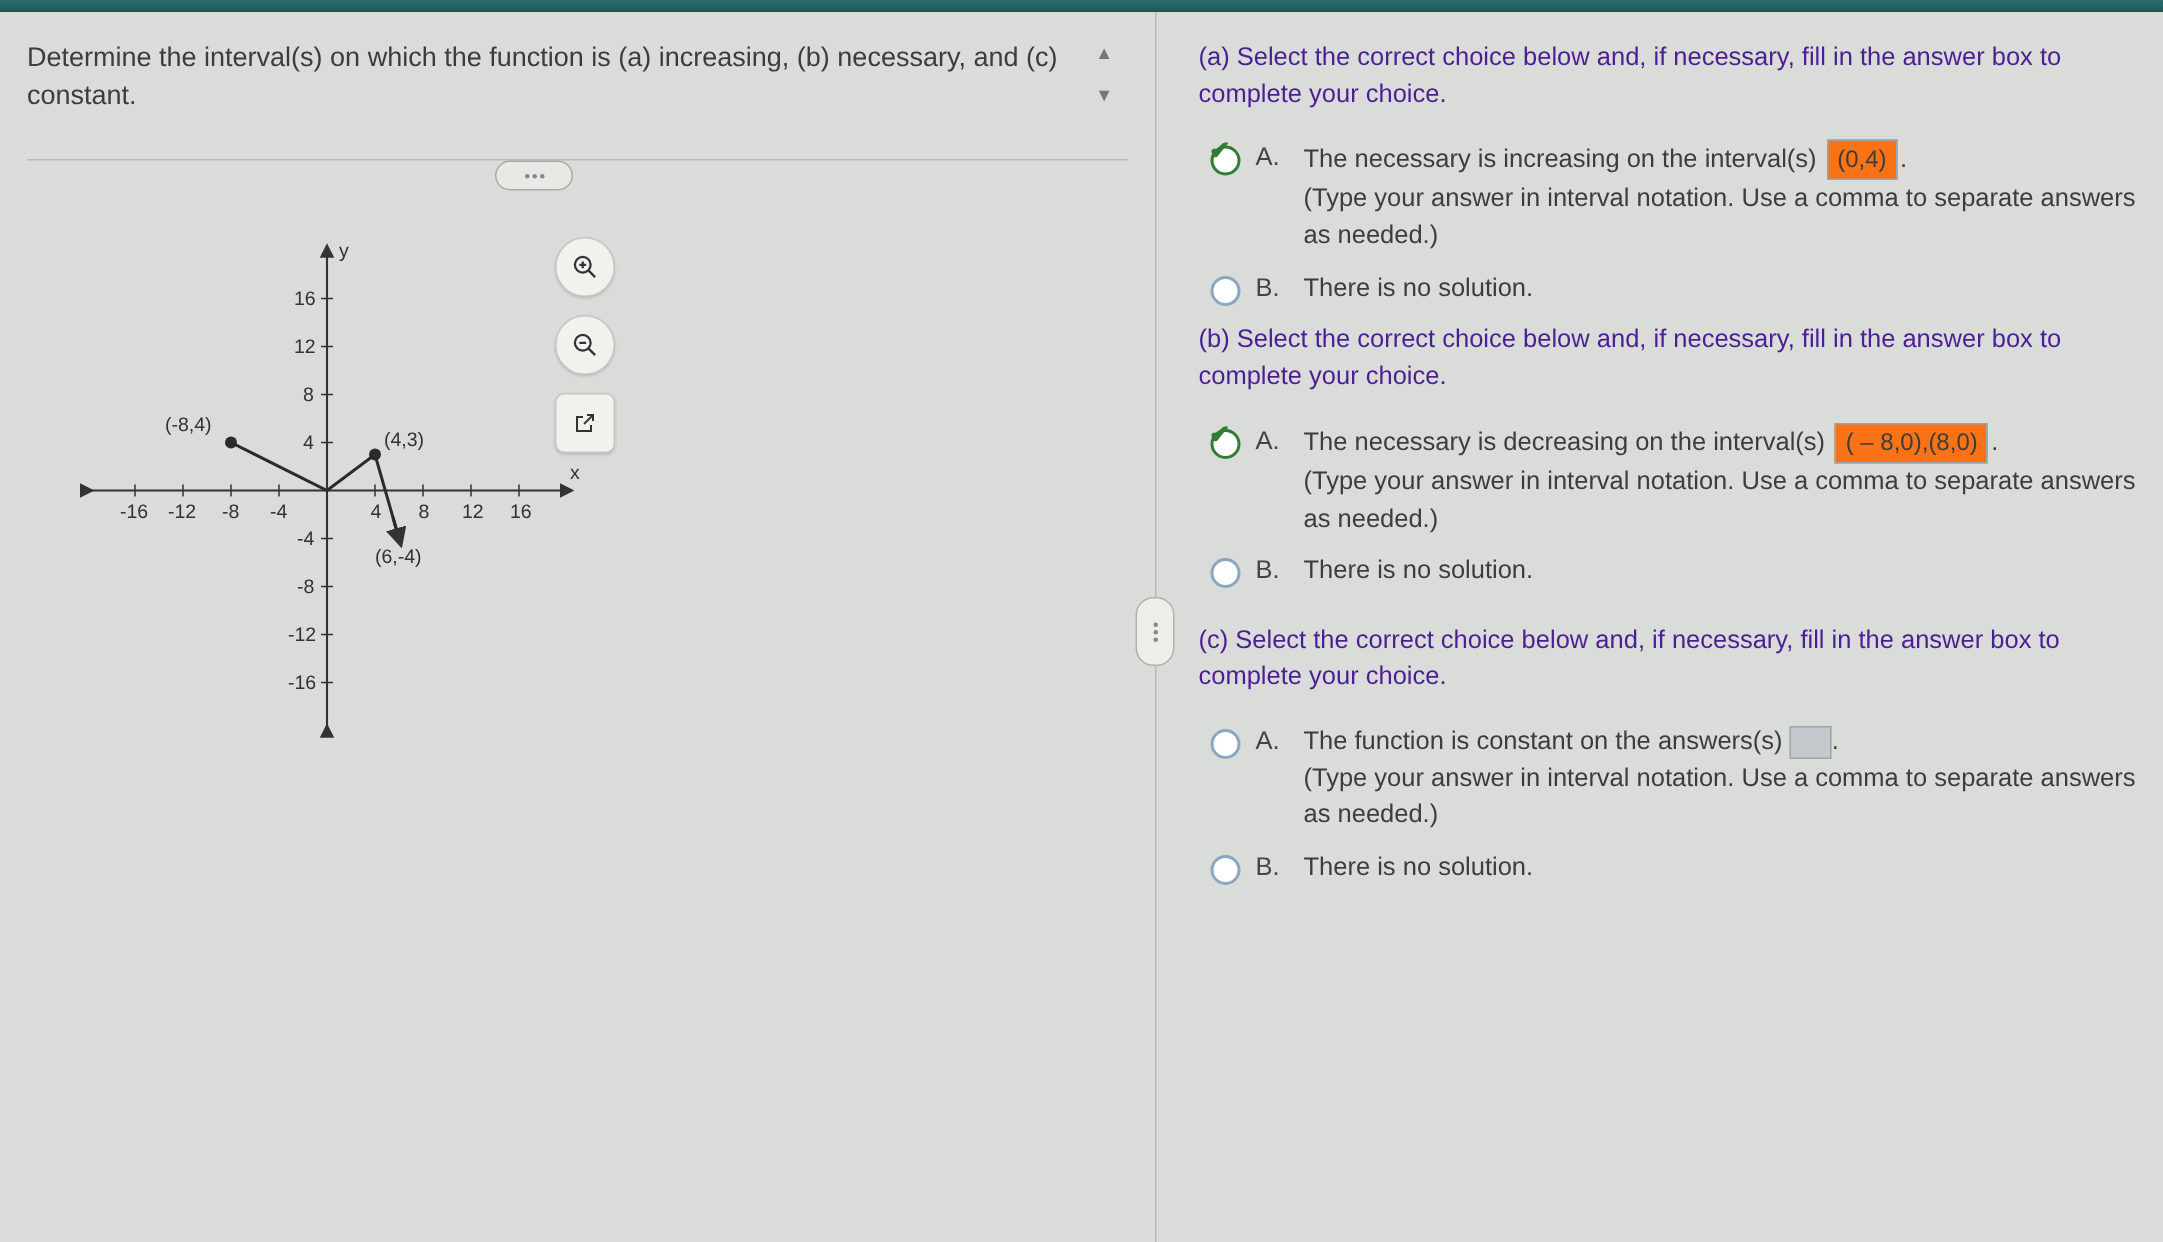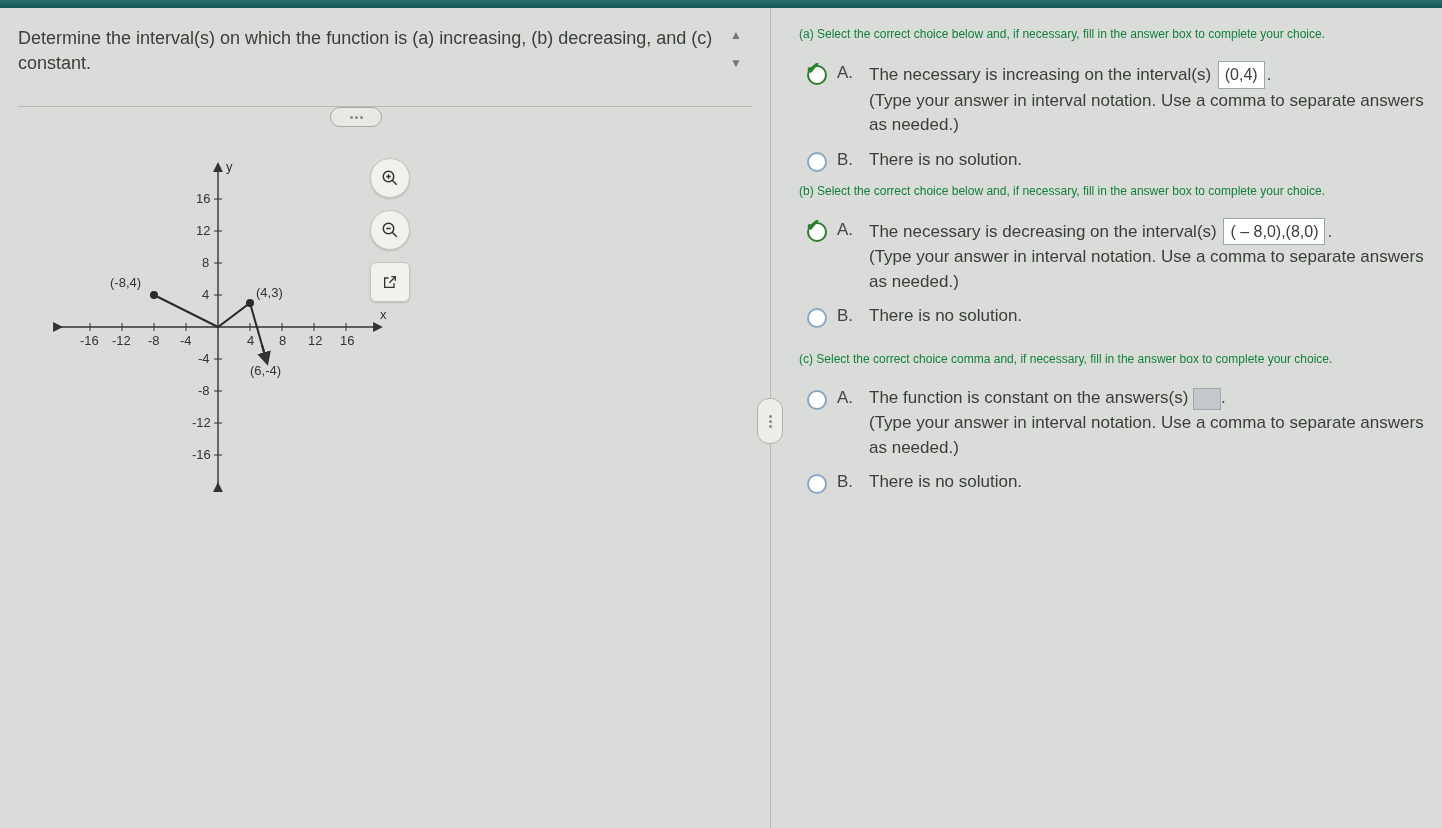--- a/index.html
+++ b/index.html
@@ -10,45 +10,45 @@
   .q-text{font-size:18px;color:#3b3e3a;line-height:1.4;max-width:700px}
   .scroll-arrows{position:absolute;right:28px;top:20px;display:flex;flex-direction:column;gap:14px}
   .scroll-arrows span{color:#777;font-size:12px}
   .hr-line{border:none;border-top:1px solid #b7bab4;margin:30px 0 0 0}
   .more-pill{position:absolute;left:330px;top:99px;width:50px;height:18px;border:1px solid #aaa;border-radius:10px;background:#e6e9e4;display:flex;align-items:center;justify-content:center;gap:2px}
   .more-pill i{width:3px;height:3px;background:#888;border-radius:50%;display:block}
   .graph-area{position:relative;margin-top:50px;margin-left:30px;width:340px;height:340px}
   .tool-col{position:absolute;left:370px;top:150px;display:flex;flex-direction:column;gap:12px}
   .tool-btn{width:38px;height:38px;border-radius:50%;background:#f0f2ee;border:1px solid #c4c7c1;display:flex;align-items:center;justify-content:center;font-size:16px;color:#444;box-shadow:0 1px 2px rgba(0,0,0,.15)}
   .tool-sq{width:38px;height:38px;border-radius:6px;background:#f0f2ee;border:1px solid #c4c7c1;display:flex;align-items:center;justify-content:center;font-size:16px;color:#444;box-shadow:0 1px 2px rgba(0,0,0,.15)}
-  .section-text{font-size:12px;color:#15803d;line-height:1.45;margin-bottom:18px}
+  .section-text{font-size:17px;color:#4c1d95;line-height:1.45;margin-bottom:18px}
   .choice{display:flex;align-items:flex-start;gap:10px;margin:10px 0 10px 8px}
   .choice .radio{width:16px;height:16px;border:2px solid #8aa6c0;border-radius:50%;margin-top:4px;flex:none;position:relative;background:#fff}
   .choice.checked .radio{border-color:#2e7d32}
   .choice.checked .radio::after{content:"✔";position:absolute;left:-3px;top:-9px;color:#2e7d32;font-size:17px;font-weight:bold}
   .choice .letter{font-size:17px;color:#444;width:22px;flex:none;margin-top:2px}
   .choice .body{font-size:17px;color:#3b3e3a;line-height:1.45}
-  .answer-box{display:inline-block;background:#ffffff;padding:1px 6px;margin:0 2px;border:1px solid #9aa6aa;font-size:16px}
+  .answer-box{display:inline-block;background:#f97316;padding:1px 6px;margin:0 2px;border:1px solid #9aa6aa;font-size:16px}
   .empty-box{display:inline-block;width:26px;height:20px;background:#c3c9cc;border:1px solid #a0a7aa;vertical-align:middle}
   .hint{color:#3b3e3a}
   .sep-handle{position:absolute;left:-14px;top:390px;width:24px;height:44px;border:1px solid #b0b3ad;border-radius:12px;background:#eceee9;display:flex;align-items:center;justify-content:center}
   .sep-handle i{width:3px;height:3px;background:#888;border-radius:50%;display:block;margin:1px 0}
   .sep-handle .col{display:flex;flex-direction:column}
   
   .axis-label{font-size:13px;fill:#333;font-family:Arial}
   .pt-label{font-size:13px;fill:#333;font-family:Arial}
 </style>
 </head>
 <body>
 <div class="top-bar"></div>
 
 <div class="wrap">
 
   <div class="left">
-    <div class="q-text">Determine the interval(s) on which the function is (a) increasing, (b) decreasing, and (c) constant.</div>
+    <div class="q-text">Determine the interval(s) on which the function is (a) increasing, (b) necessary, and (c) constant.</div>
     <div class="scroll-arrows">
       <span>▲</span>
       <span>▼</span>
     </div>
     <hr class="hr-line">
     <div class="more-pill">
         <i></i>
         <i></i>
         <i></i>
       </div>
@@ -209,21 +209,21 @@
         <span class="answer-box">( – 8,0),(8,0)</span>.<br>
         <span class="hint">(Type your answer in interval notation. Use a comma to separate answers as needed.)</span>
       </span>
     </div>
     <div class="choice">
       <span class="radio"></span>
       <span class="letter">B.</span>
       <span class="body">There is no solution.</span>
     </div>
 
-    <div class="section-text" style="margin-top:22px">(c) Select the correct choice comma and, if necessary, fill in the answer box to complete your choice.</div>
+    <div class="section-text" style="margin-top:22px">(c) Select the correct choice below and, if necessary, fill in the answer box to complete your choice.</div>
     <div class="choice">
       <span class="radio"></span>
       <span class="letter">A.</span>
       <span class="body">
         <span>The function is constant on the answers(s) </span>
         <span class="empty-box"></span>.<br>
         <span class="hint">(Type your answer in interval notation. Use a comma to separate answers as needed.)</span>
       </span>
     </div>
     <div class="choice">

